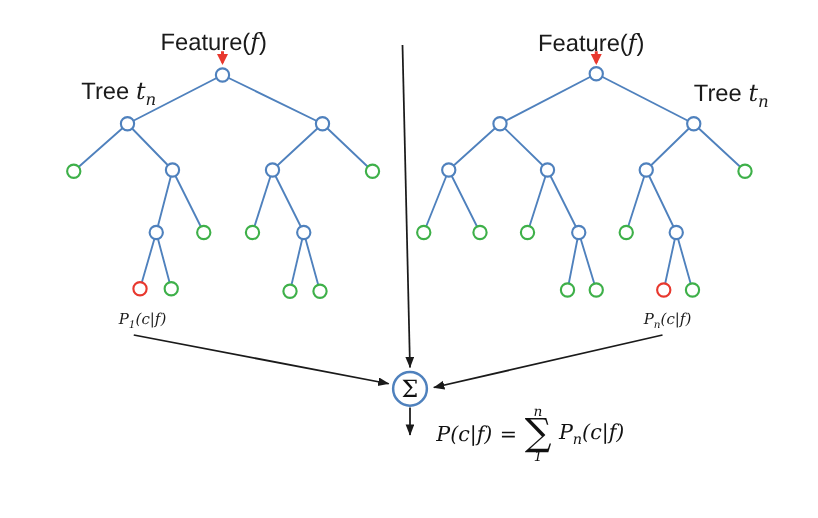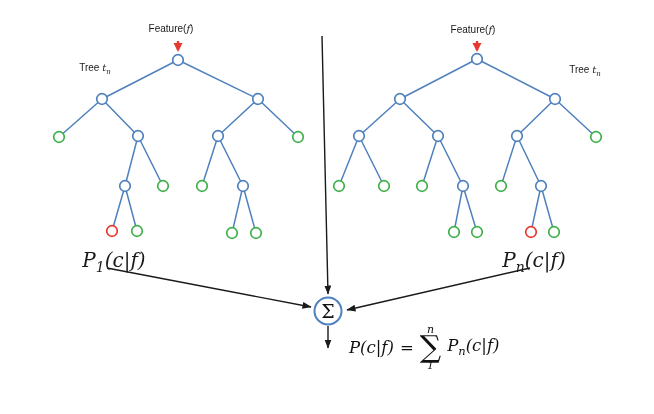--- a/index.html
+++ b/index.html
@@ -3,27 +3,27 @@
 <meta charset="utf-8">
 <style>
   html,body{margin:0;padding:0;background:#fff;}
   .canvas{
     position:relative;width:654px;height:414px;background:#ffffff;
     font-family:"Liberation Sans",sans-serif;color:#1a1a1a;overflow:hidden;
   }
   svg.diagram{position:absolute;left:0;top:0;width:654px;height:414px;}
   .lbl{
     position:absolute;transform:translateX(-50%);white-space:nowrap;
-    font-size:10px;color:#1a1a1a;
+    font-size:19px;color:#1a1a1a;
   }
   .mi{font-family:"DejaVu Serif",serif;font-style:italic;}
   .lbl sub,.formula sub{
     font-family:"DejaVu Serif",serif;font-style:italic;font-size:0.7em;
   }
-  .plabel{font-family:"DejaVu Serif",serif;font-style:italic;font-size:20px;text-align:right;}
+  .plabel{font-family:"DejaVu Serif",serif;font-style:italic;font-size:12px;text-align:right;}
   .formula{
     position:absolute;left:349px;top:324px;display:flex;align-items:center;gap:6px;
     font-family:"DejaVu Serif",serif;font-style:italic;font-size:16.5px;color:#111;
   }
   .sumstack{display:flex;flex-direction:column;align-items:center;line-height:1;}
   .sumlim{font-size:11px;}
   .sumsym{font-size:30px;line-height:0.82;font-style:normal;}
 </style>
 </head>
 <body>

